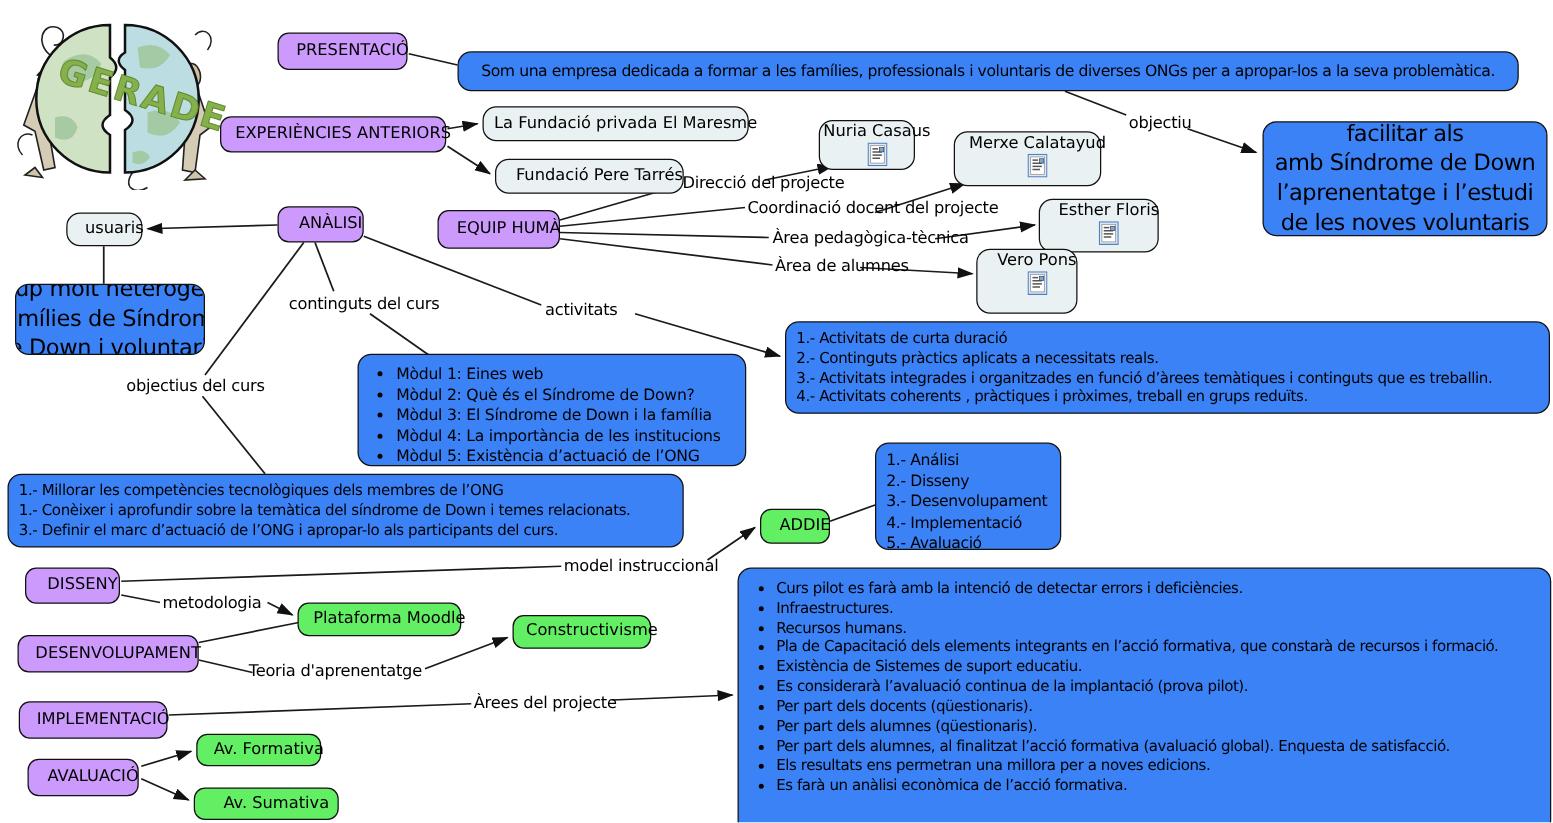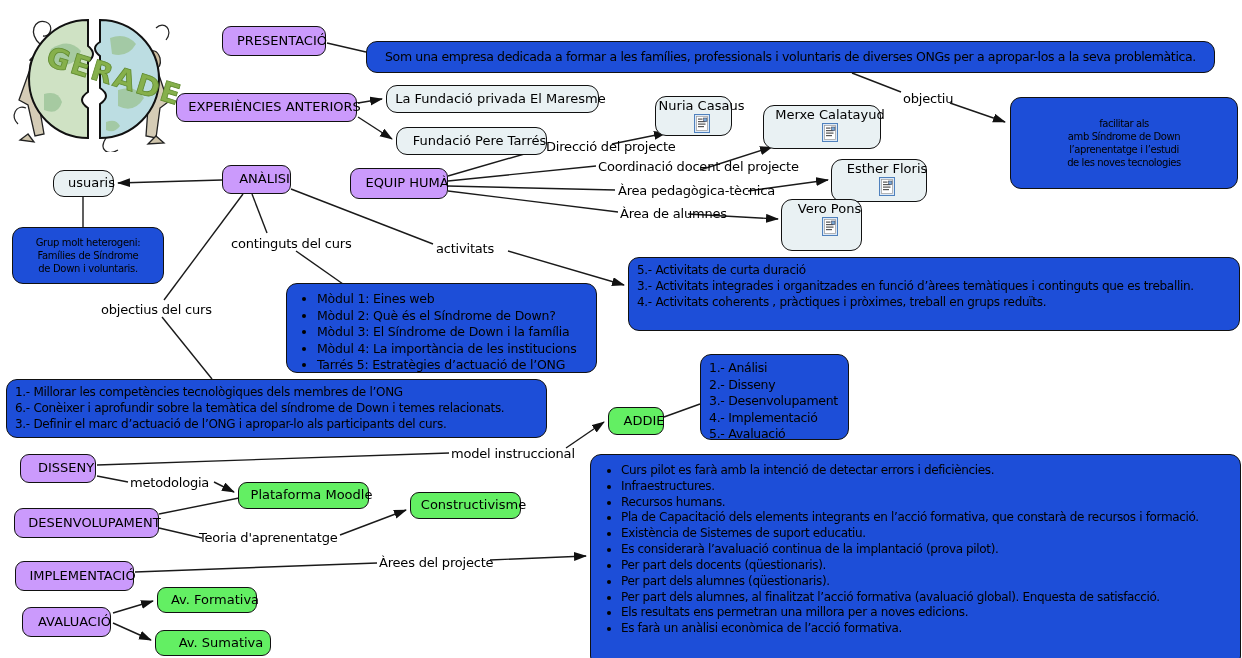--- a/index.html
+++ b/index.html
@@ -15,24 +15,24 @@
   }
   .purple{background:#cb9afc;}
   .green{background:#63ef63;}
   .gray{background:#e9f1f3;border-radius:11px;}
   .namebox{flex-direction:column;justify-content:flex-start;padding-top:2px;gap:1px;}
   .namebox .res-icon{display:block;width:16px;height:19px;}
   .link-label{
     position:absolute;font-size:13px;white-space:nowrap;letter-spacing:-0.2px;
   }
   .tbox{
-    position:absolute;background:#1d4ed8;border:1.6px solid #111;border-radius:11px;
+    position:absolute;background:#3b82f6;border:1.6px solid #111;border-radius:11px;
     box-sizing:border-box;font-size:12px;letter-spacing:-0.3px;line-height:1.32;overflow:hidden;
   }
-  .tbox.center{display:flex;flex-direction:column;align-items:center;justify-content:center;font-size:10px;}
+  .tbox.center{display:flex;flex-direction:column;align-items:center;justify-content:center;font-size:18px;}
   .tbox .row{white-space:nowrap;}
   .tbox ul{margin:0;padding:0 0 0 26px;}
   .tbox li{white-space:nowrap;list-style-type:disc;}
   .plainlist{padding:5px 8px;}
   .plainlist .row{white-space:nowrap;}
   .toptext{display:flex;align-items:center;justify-content:center;font-size:12.5px;letter-spacing:-0.35px;white-space:nowrap;}
   .logo{position:absolute;left:6px;top:4px;}
 </style>
 </head>
 <body>
@@ -197,48 +197,49 @@
         </svg>
     </span>
   </div>
 
   <div class="tbox toptext" style="left:366px;top:41px;width:849px;height:32px">Som una empresa dedicada a formar a les famílies, professionals i voluntaris de diverses ONGs per a apropar-los a la seva problemàtica.</div>
 
   <div class="tbox center" style="left:1010px;top:97px;width:228px;height:92px;letter-spacing:-0.4px">
     <div class="row">facilitar als</div>
     <div class="row">amb Síndrome de Down</div>
     <div class="row">l’aprenentatge i l’estudi</div>
-    <div class="row">de les noves tecnologies</div>
+    <div class="row">de les noves voluntaris</div>
   </div>
 
   <div class="tbox center" style="left:12px;top:227px;width:152px;height:57px">
     <div class="row">Grup molt heterogeni:</div>
     <div class="row">Famílies de Síndrome</div>
     <div class="row">de Down i voluntaris.</div>
   </div>
 
   <div class="tbox" style="left:286px;top:283px;width:311px;height:90px;font-size:12.5px;padding:7px 4px;letter-spacing:-0.2px">
     <ul>
       <li>Mòdul 1: Eines web</li>
       <li>Mòdul 2: Què és el Síndrome de Down?</li>
       <li>Mòdul 3: El Síndrome de Down i la família</li>
       <li>Mòdul 4: La importància de les institucions</li>
-      <li>Tarrés 5: Estratègies d’actuació de l’ONG</li>
+      <li>Mòdul 5: Existència d’actuació de l’ONG</li>
     </ul>
   </div>
 
   <div class="tbox plainlist" style="left:628px;top:257px;width:612px;height:74px">
-    <div class="row">5.- Activitats de curta duració</div>
+    <div class="row">1.- Activitats de curta duració</div>
+    <div class="row">2.- Continguts pràctics aplicats a necessitats reals.</div>
     <div class="row">3.- Activitats integrades i organitzades en funció d’àrees temàtiques i continguts que es treballin.</div>
     <div class="row">4.- Activitats coherents , pràctiques i pròximes, treball en grups reduïts.</div>
   </div>
 
   <div class="tbox plainlist" style="left:6px;top:379px;width:541px;height:59px">
     <div class="row">1.-  Millorar les competències tecnològiques dels membres de l’ONG</div>
-    <div class="row">6.-  Conèixer i aprofundir sobre la temàtica del síndrome de Down i temes relacionats.</div>
+    <div class="row">1.-  Conèixer i aprofundir sobre la temàtica del síndrome de Down i temes relacionats.</div>
     <div class="row">3.-  Definir el marc d’actuació de l’ONG i apropar-lo als participants del curs.</div>
   </div>
 
   <div class="tbox plainlist" style="left:700px;top:354px;width:149px;height:86px;font-size:12.5px">
     <div class="row">1.- Análisi</div>
     <div class="row">2.- Disseny</div>
     <div class="row">3.- Desenvolupament</div>
     <div class="row">4.- Implementació</div>
     <div class="row">5.- Avaluació</div>
   </div>

